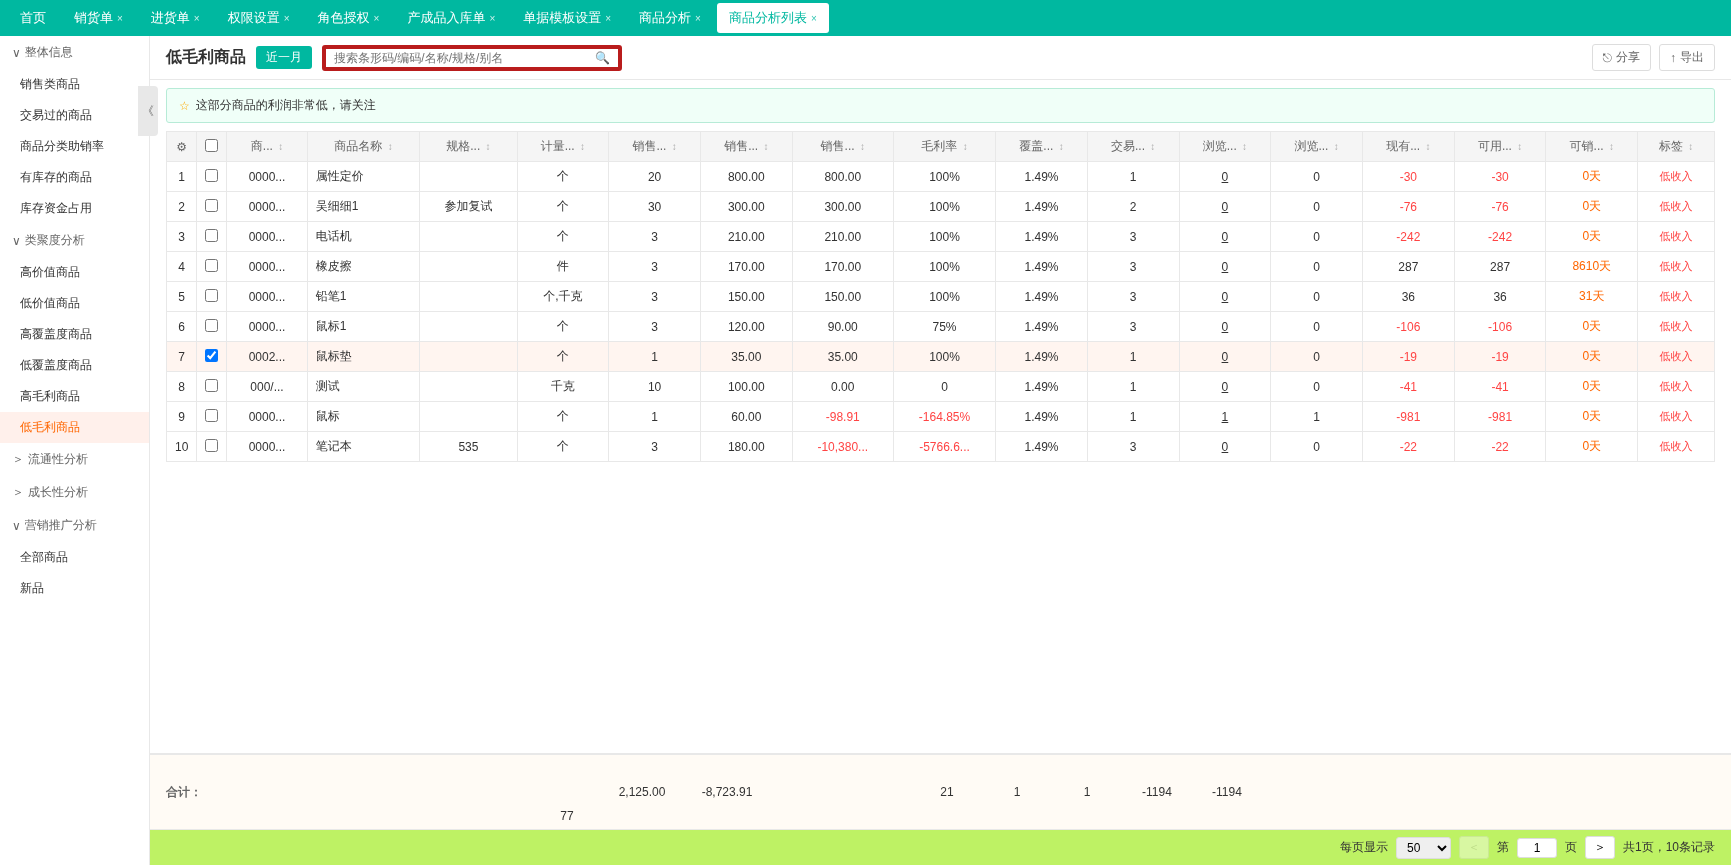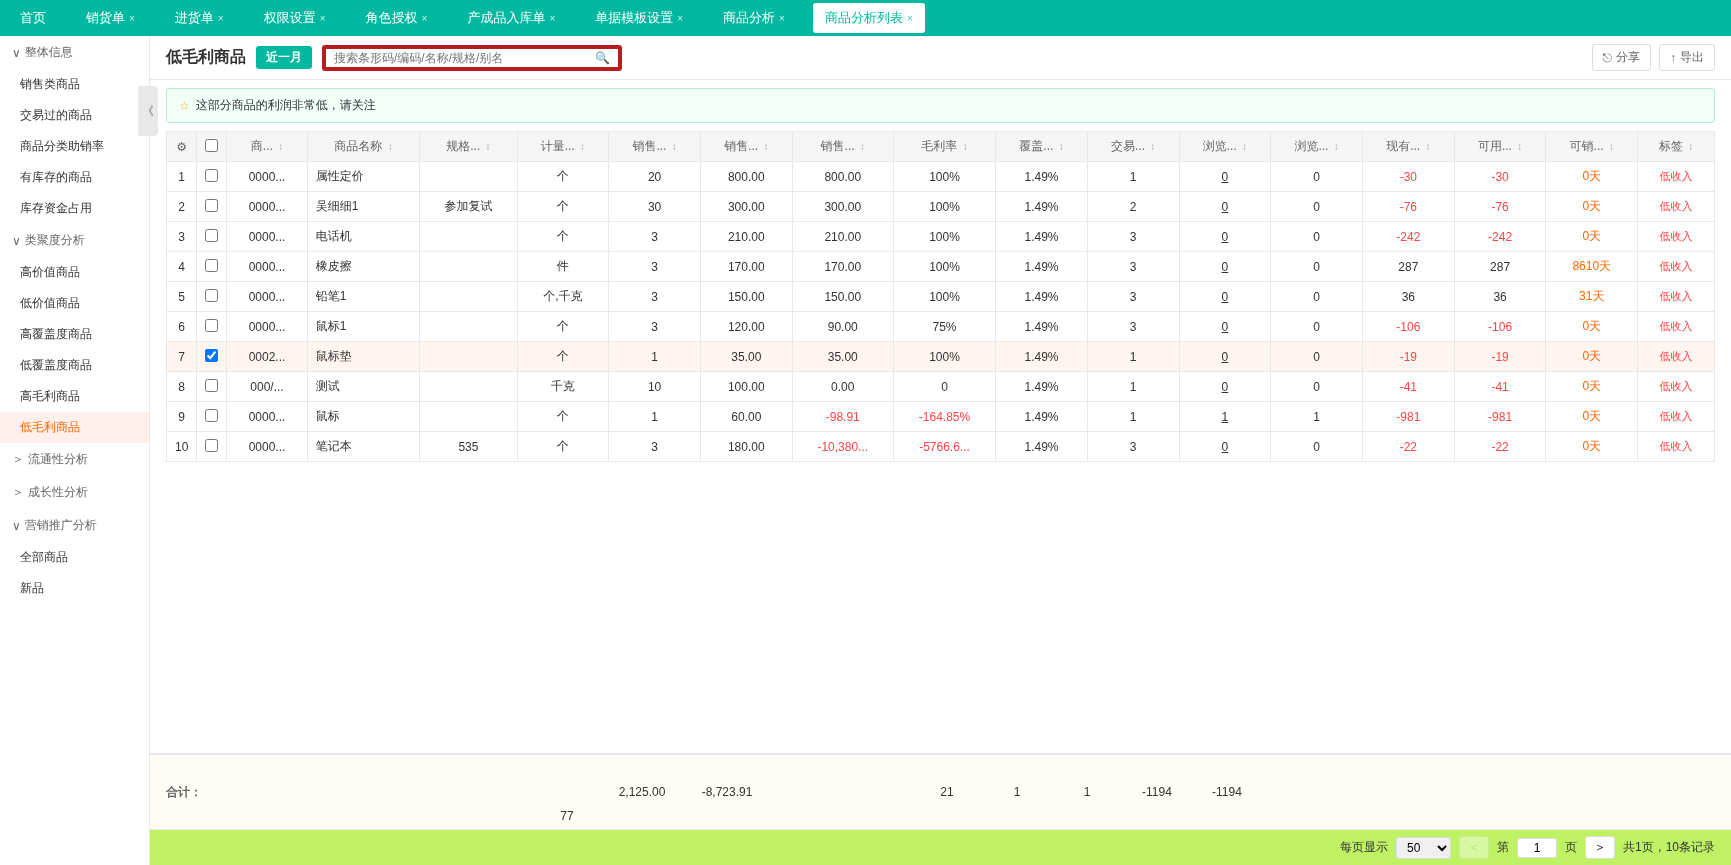--- a/index.html
+++ b/index.html
@@ -5,21 +5,21 @@
     * { box-sizing: border-box; margin: 0; padding: 0; }
     body { font-family: 'Microsoft YaHei', Arial, sans-serif; font-size: 12px; background: #f5f5f5; color: #333; }
 
     
     .top-nav {
       background: #00b8a0;
       display: flex;
       align-items: center;
       height: 36px;
       padding: 0 8px;
-      gap: 16px;
+      gap: 4px;
     }
     .nav-item {
       color: #fff;
       padding: 6px 12px;
       cursor: pointer;
       border-radius: 3px;
       font-size: 13px;
       white-space: nowrap;
       display: flex;
       align-items: center;
@@ -100,21 +100,20 @@
       color: #333;
     }
     .date-filter-btn {
       background: #00b8a0;
       color: #fff;
       border: none;
       padding: 3px 10px;
       border-radius: 3px;
       cursor: pointer;
       font-size: 12px;
-      font-weight: bold;
     }
     .search-box {
       display: flex;
       align-items: center;
       border: 4px solid #b91c1c;
       border-radius: 3px;
       padding: 2px 8px;
       flex: 1;
       max-width: 300px;
     }

